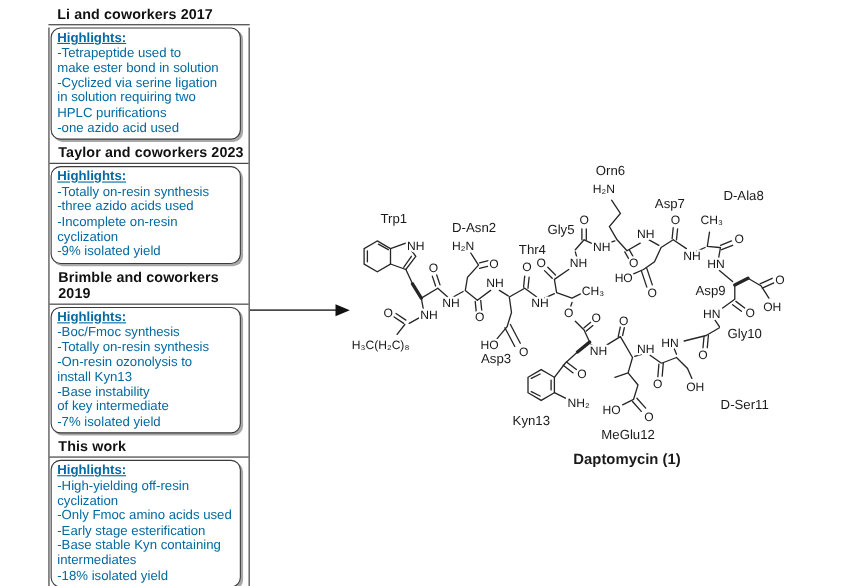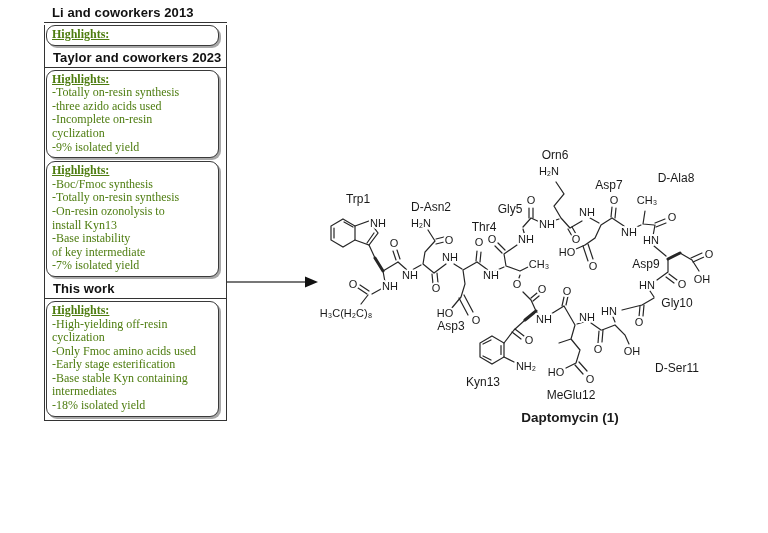--- a/index.html
+++ b/index.html
@@ -6,58 +6,65 @@
   .stage{position:relative;width:768px;height:533px;background:#fff;overflow:hidden;
          font-family:"Liberation Sans",sans-serif;color:#1a1a1a;}
   
   .column{position:absolute;left:44px;top:4px;width:183px;}
   .heading{font-size:13px;font-weight:bold;color:#111;padding:1px 0 2px 8px;
            border-bottom:1.4px solid #333;letter-spacing:.1px;}
   .panel-body{border:1.4px solid #333;border-top:none;}
   .hbox{border:1.3px solid #3a3a3a;border-radius:9px;background:#fff;
         margin:2px 7px 3px 1px;padding:2px 4px 3px 5px;
         box-shadow:2px 2px 0 #a8a8a8;
-        color:#4d7c0f;font-size:12px;line-height:13.6px;font-family:Liberation Serif, serif;}
+        color:#0369a1;font-size:12px;line-height:13.6px;}
   .hl{font-weight:bold;text-decoration:underline;}
   .lines{white-space:pre-line;}
   
   .arrow-svg{position:absolute;left:227px;top:274px;}
   
   .structure-svg{position:absolute;left:298px;top:133px;}
   .structure-svg path,.structure-svg polygon.ring{fill:none;stroke:#262626;stroke-width:1.2;stroke-linecap:round;}
   .structure-svg path.wedge{stroke-width:3;}
   .structure-svg text{fill:#1a1a1a;text-anchor:middle;
      paint-order:stroke;stroke:#ffffff;stroke-width:4px;stroke-linejoin:round;}
   .structure-svg text.atom{font:11px "Liberation Sans",sans-serif;}
   .structure-svg text.residue{font:12px "Liberation Sans",sans-serif;}
   .structure-svg text.title{font:bold 13.5px "Liberation Sans",sans-serif;}
 </style>
 </head>
 <body>
 
 <div class="stage">
 
   <div class="column">
-    <div class="heading">Li and coworkers 2013</div>
+    <div class="heading">Li and coworkers 2017</div>
     <div class="panel-body">
 
       <div class="hbox">
         <div class="hl">Highlights:</div>
+        <div class="lines">-Tetrapeptide used to
+make ester bond in solution
+-Cyclized via serine ligation
+in solution requiring two
+HPLC purifications
+-one azido acid used</div>
       </div>
 
       <div class="heading">Taylor and coworkers 2023</div>
       <div class="hbox">
         <div class="hl">Highlights:</div>
         <div class="lines">-Totally on-resin synthesis
 -three azido acids used
 -Incomplete on-resin
 cyclization
 -9% isolated yield</div>
       </div>
 
+      <div class="heading">Brimble and coworkers 2019</div>
       <div class="hbox">
         <div class="hl">Highlights:</div>
         <div class="lines">-Boc/Fmoc synthesis
 -Totally on-resin synthesis
 -On-resin ozonolysis to
 install Kyn13
 -Base instability
 of key intermediate
 -7% isolated yield</div>
       </div>

